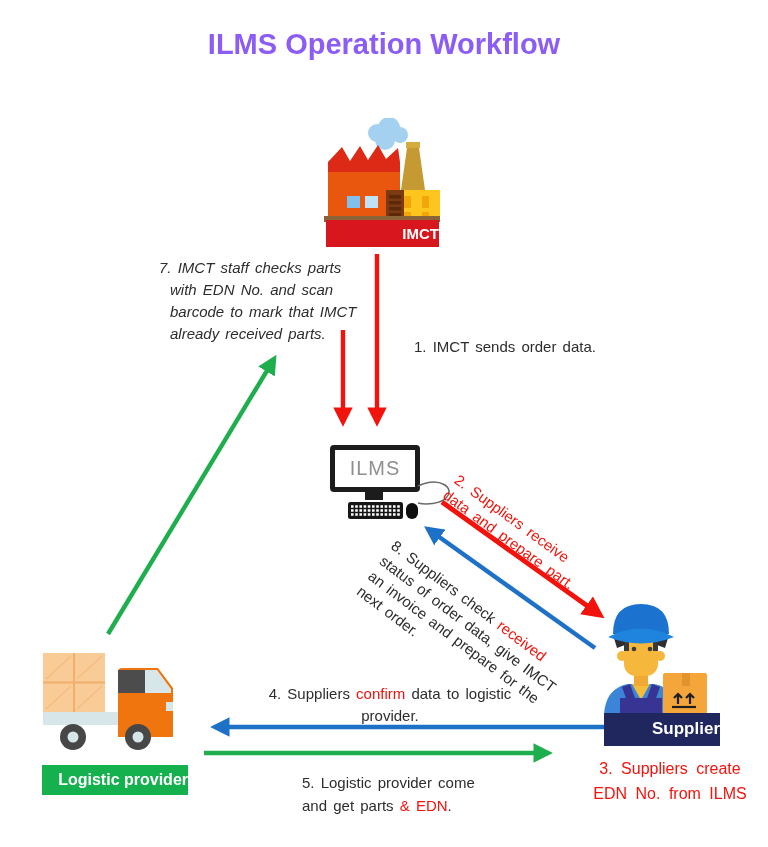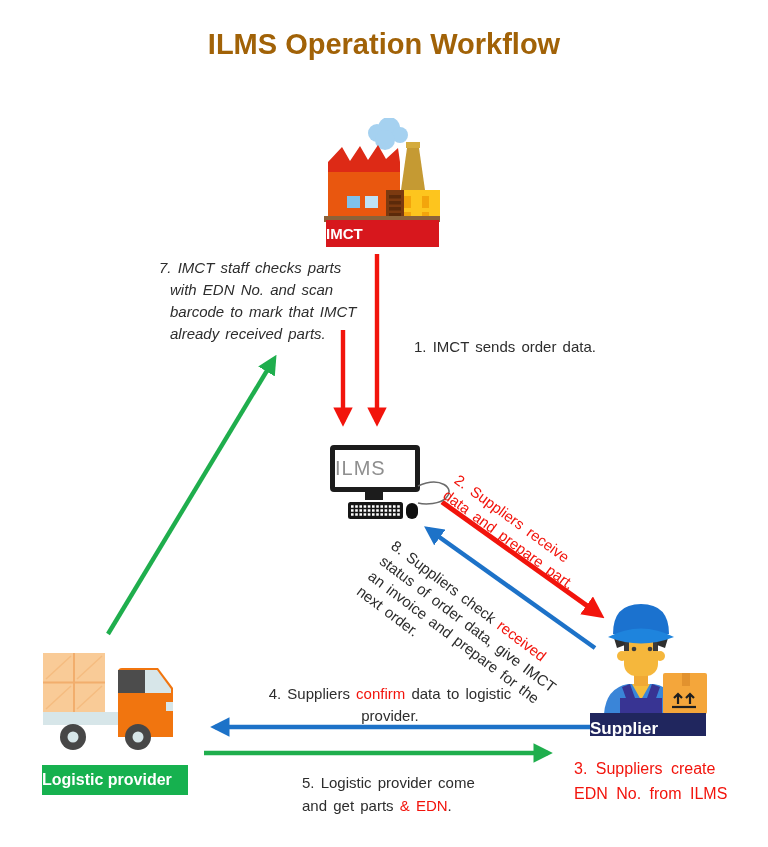--- a/index.html
+++ b/index.html
@@ -1,36 +1,36 @@
 <!DOCTYPE html>
 <html><head>
 <meta charset="utf-8">
 <style>
   html,body{margin:0;padding:0;background:#ffffff;}
   #canvas{position:relative;width:768px;height:847px;background:#ffffff;overflow:hidden;
           font-family:"Liberation Sans",sans-serif;color:#2d2d2d;}
   .abs{position:absolute;}
-  .title{left:0;top:28px;width:768px;text-align:center;font-size:29px;font-weight:700;color:#a16207;}
+  .title{left:0;top:28px;width:768px;text-align:center;font-size:29px;font-weight:700;color:#8b5cf6;}
   .step{font-size:15px;line-height:22px;white-space:pre-line;color:#2d2d2d;word-spacing:2px;}
   .red{color:#f2140c;}
-  .banner{text-align:left;color:#ffffff;font-weight:700;}
+  .banner{text-align:right;color:#ffffff;font-weight:700;}
   .banner-imct{left:326px;top:220px;width:113px;height:27px;line-height:27px;font-size:15px;background:#d7171d;}
-  .banner-supplier{left:590px;top:713px;width:116px;height:23px;line-height:31px;font-size:17px;background:#20265e;}
+  .banner-supplier{left:604px;top:713px;width:116px;height:33px;line-height:31px;font-size:17px;background:#20265e;}
   .banner-logistic{left:42px;top:753px;width:146px;height:30px;line-height:30px;font-size:16px;background:#16b14f;margin-top:12px;}
   .monitor{left:330px;top:445px;width:90px;height:47px;box-sizing:border-box;border:5px solid #1c1c1c;
            border-radius:4px;background:#ffffff;}
-  .monitor-label{width:100%;text-align:left;line-height:36px;font-size:20px;color:#8f8f8f;letter-spacing:1px;}
+  .monitor-label{width:100%;text-align:center;line-height:36px;font-size:20px;color:#8f8f8f;letter-spacing:1px;}
   .stand{left:365px;top:491px;width:18px;height:9px;background:#1c1c1c;}
   .mouse{left:406px;top:503px;width:12px;height:16px;border-radius:6px;background:#101010;}
   .s7{left:159px;top:257px;width:222px;padding-left:11px;text-indent:-11px;font-style:italic;}
   .s1{left:394px;top:336px;white-space:nowrap;margin-left:20px;}
   .s2{left:462px;top:470px;width:200px;transform:rotate(36deg);transform-origin:0 0;
       color:#f2140c;line-height:19px;word-spacing:3px;}
   .s8{left:399px;top:536px;width:216px;transform:rotate(37deg);transform-origin:0 0;line-height:19px;}
-  .s3{left:574px;top:756px;width:192px;color:#f2140c;font-size:16px;line-height:25px;word-spacing:4px;}
+  .s3{left:574px;top:756px;width:192px;color:#f2140c;font-size:16px;line-height:25px;word-spacing:4px;text-align:center;}
   .s4{left:262px;top:683px;width:256px;text-align:center;line-height:22px;}
   .s5{left:302px;top:771px;width:212px;text-align:left;line-height:23px;}
   .s6{left:42px;top:449px;width:170px;line-height:25px;font-size:15.5px;}
 </style>
 </head>
 <body>
 
 <div id="canvas">
 
   <svg class="abs" style="left:0;top:0" width="768" height="847">

